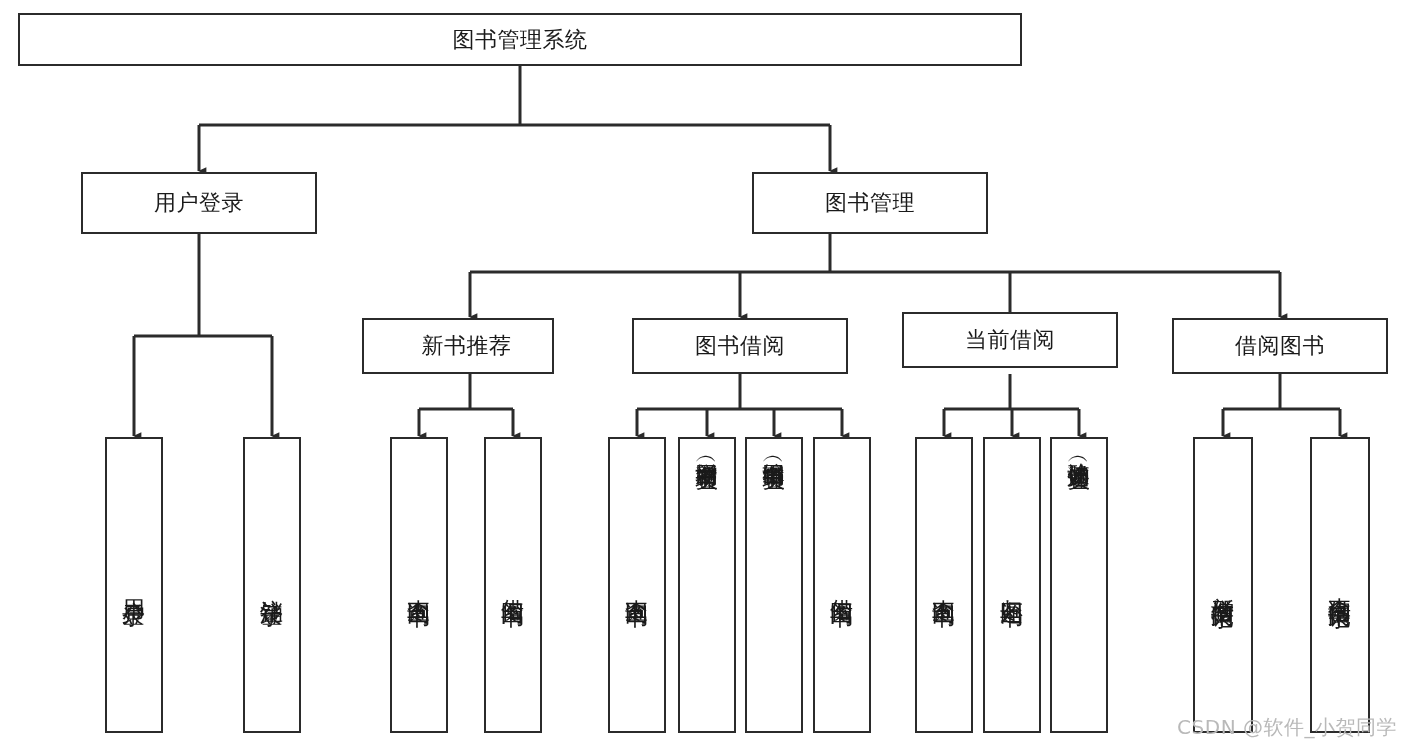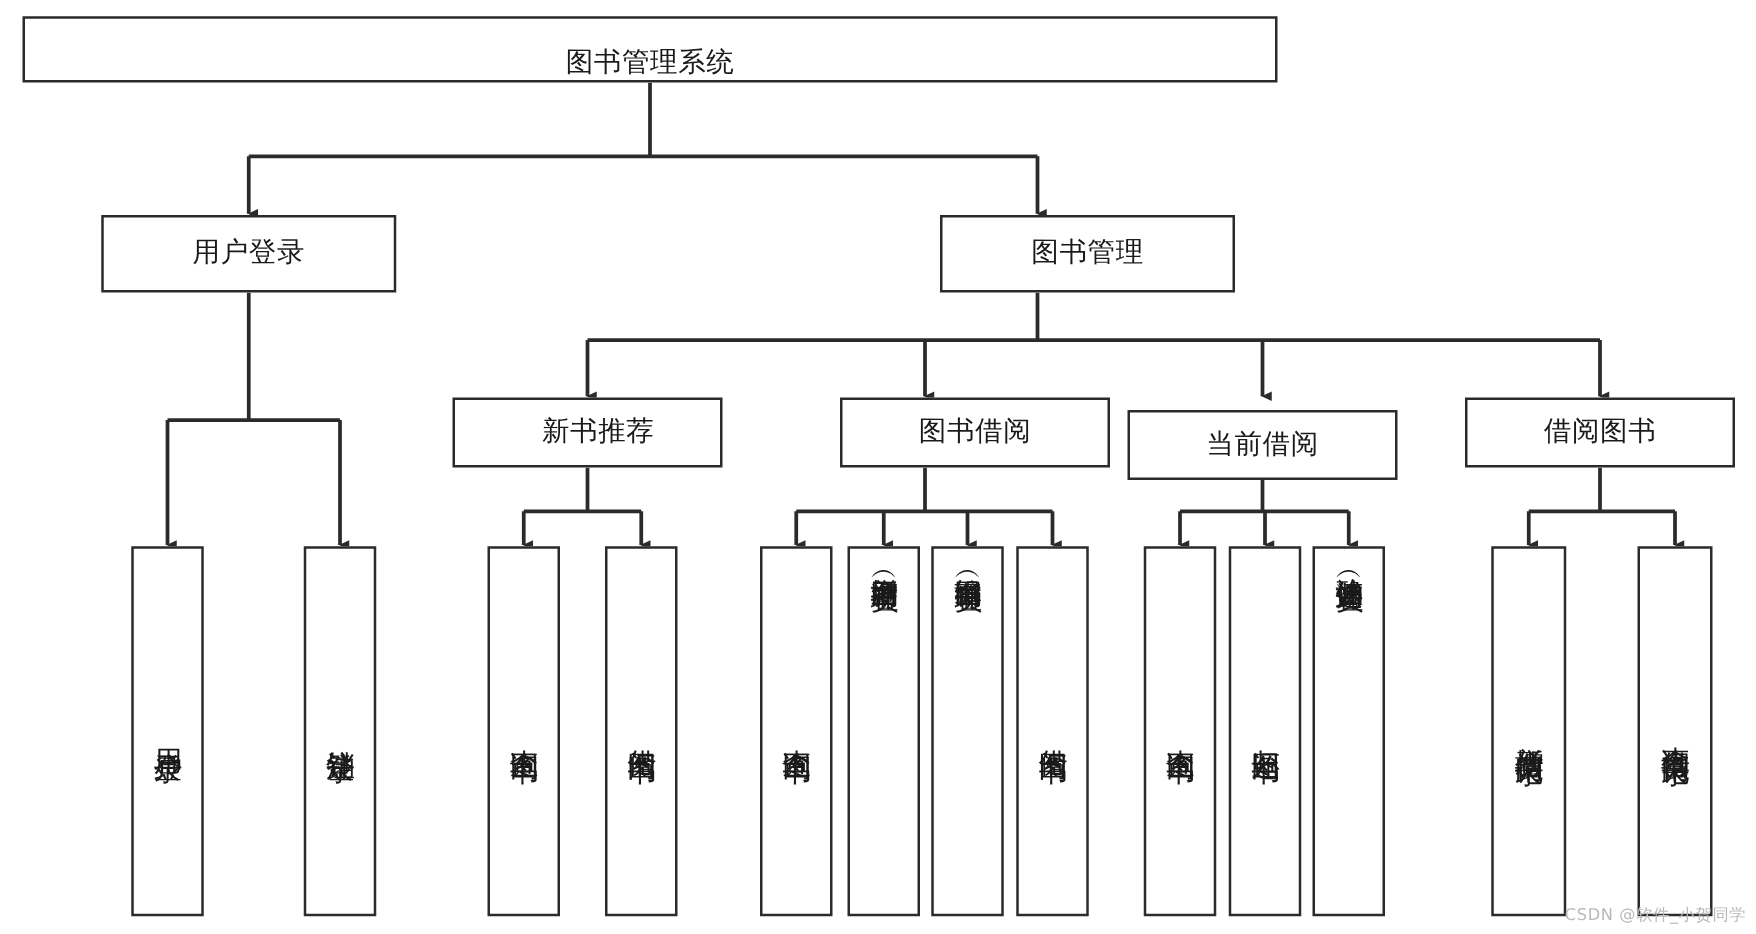--- a/index.html
+++ b/index.html
@@ -66,21 +66,21 @@
     letter-spacing: 1px;
   }
   .node.vertical.centered {
     align-items: center;
     padding-top: 0;
   }
   #watermark {
     position: absolute;
     right: 8px;
     bottom: 6px;
-    font-size: 13px;
+    font-size: 20px;
     color: #b9b9b9;
     letter-spacing: 0.5px;
     white-space: nowrap;
     user-select: none;
   }
 </style>
 </head>
 <body>
 
 <div id="diagram-root">
@@ -122,36 +122,36 @@
         <path d="M 1012 409 L 1012 436" marker-end="url(#arrowhead)"></path>
         <path d="M 1079 409 L 1079 436" marker-end="url(#arrowhead)"></path>
         <path d="M 1280 374 L 1280 409"></path>
         <path d="M 1223 409 L 1340 409"></path>
         <path d="M 1223 409 L 1223 436" marker-end="url(#arrowhead)"></path>
         <path d="M 1340 409 L 1340 436" marker-end="url(#arrowhead)"></path>
       </g>
   </svg>
 
   <div id="nodes">
-      <div class="node horizontal root" style="left: 18px; top: 13px; width: 1004px; height: 53px; align-items: flex-end;">
+      <div class="node horizontal root" style="left: 18px; top: 13px; width: 1004px; height: 53px;">
         <span class="node-label">图书管理系统</span>
       </div>
       <div class="node horizontal" style="left: 81px; top: 172px; width: 236px; height: 62px;">
         <span class="node-label">用户登录</span>
       </div>
       <div class="node horizontal" style="left: 712px; top: 172px; width: 236px; height: 62px; margin-left: 40px;">
         <span class="node-label">图书管理</span>
       </div>
-      <div class="node horizontal" style="left: 362px; top: 318px; width: 216px; height: 56px; padding-left: 17px;">
+      <div class="node horizontal" style="left: 362px; top: 318px; width: 192px; height: 56px; padding-left: 17px;">
         <span class="node-label">新书推荐</span>
       </div>
-      <div class="node horizontal" style="left: 632px; top: 318px; width: 216px; height: 56px; margin-left: 40px;">
+      <div class="node horizontal" style="left: 632px; top: 318px; width: 216px; height: 56px;">
         <span class="node-label">图书借阅</span>
       </div>
-      <div class="node horizontal" style="left: 902px; top: 328px; width: 216px; height: 56px;">
+      <div class="node horizontal" style="left: 902px; top: 312px; width: 216px; height: 56px;">
         <span class="node-label">当前借阅</span>
       </div>
       <div class="node horizontal" style="left: 1172px; top: 318px; width: 216px; height: 56px;">
         <span class="node-label">借阅图书</span>
       </div>
       <div class="node vertical centered" style="left: 105px; top: 437px; width: 58px; height: 296px;">
         <span class="node-label">用户登录</span>
       </div>
       <div class="node vertical centered" style="left: 243px; top: 437px; width: 58px; height: 296px;">
         <span class="node-label">注销登录</span>

